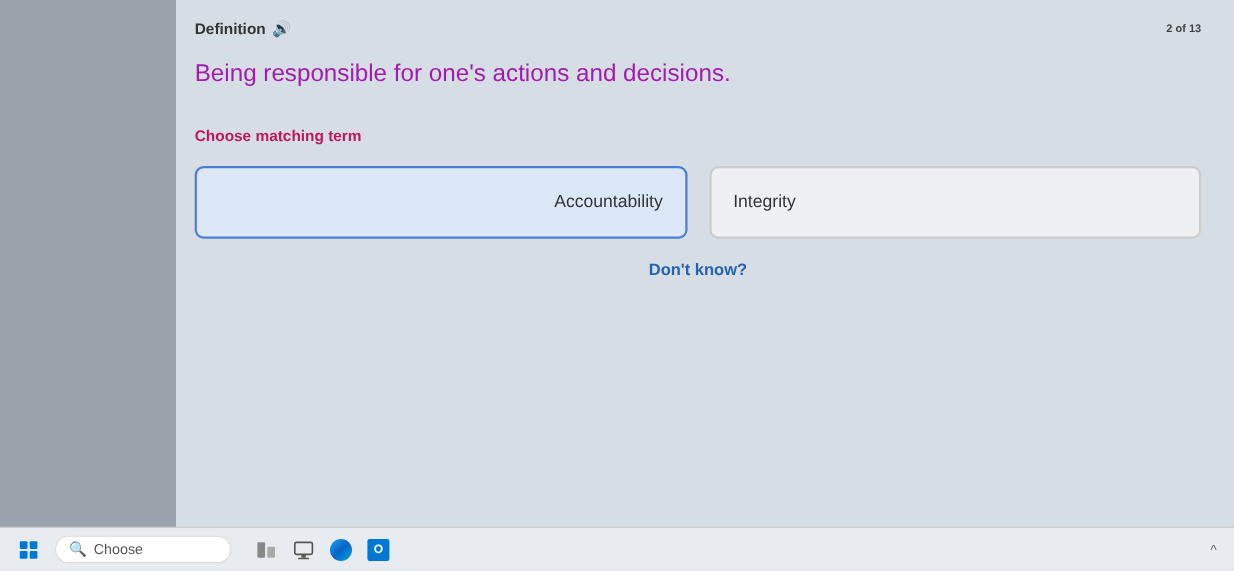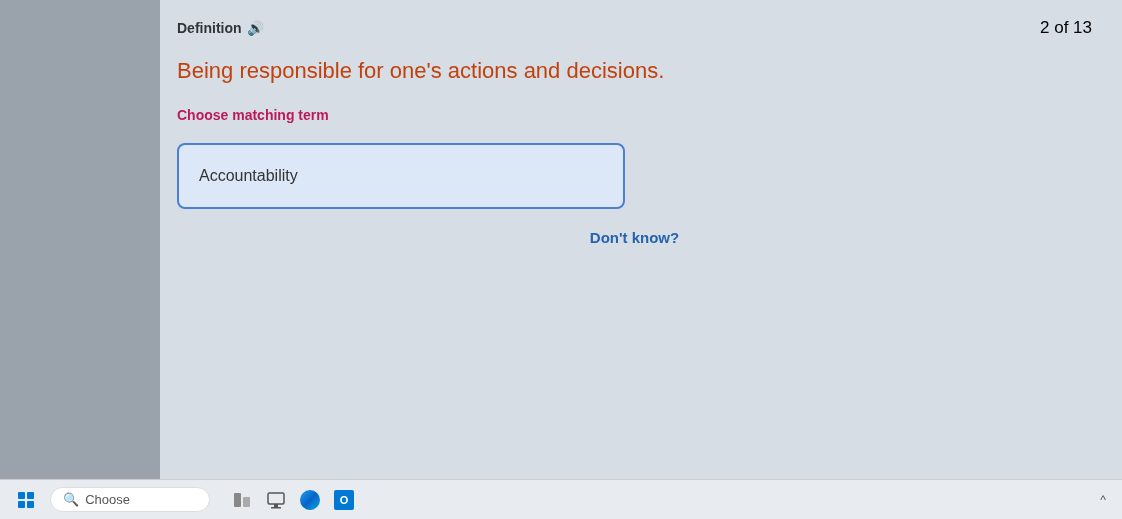--- a/index.html
+++ b/index.html
@@ -52,30 +52,30 @@
       color: #333;
     }
 
     .sound-icon {
       font-size: 14px;
       color: #555;
       cursor: pointer;
     }
 
     .counter {
-      font-size: 17px;
-      color: #000000;
-      font-weight: 400;
+      font-size: 10px;
+      color: #404040;
+      font-weight: 700;
     }
 
     .definition-text {
       font-size: 22px;
-      color: #c2410c;
+      color: #a21caf;
       font-weight: 400;
-      margin-bottom: 20px;
+      margin-bottom: 32px;
       line-height: 1.4;
     }
 
     .choose-label {
       font-size: 14px;
       font-weight: 700;
       color: #be185d;
       margin-bottom: 20px;
     }
 
@@ -97,20 +97,21 @@
       cursor: pointer;
       transition: background 0.15s;
       font-family: 'Segoe UI', Arial, sans-serif;
       font-weight: 400;
     }
 
     .option-btn.selected {
       border-color: #4a7fd4;
       background: #dce8f8;
       border-width: 2px;
+      text-align: right;
     }
 
     .dont-know-row {
       text-align: center;
       margin-top: 8px;
     }
 
     .dont-know-btn {
       background: none;
       border: none;
@@ -248,20 +249,21 @@
     </div>
     <div class="counter">2 of 13</div>
   </div>
 
   <div class="definition-text">Being responsible for one's actions and decisions.</div>
 
   <div class="choose-label">Choose matching term</div>
 
   <div class="options-grid">
     <button class="option-btn selected">Accountability</button>
+    <button class="option-btn">Integrity</button>
   </div>
 
   <div class="dont-know-row">
     <button class="dont-know-btn">Don't know?</button>
   </div>
 </div>
 
 <div class="taskbar">
   <div class="taskbar-start">
     <div class="start-icon">

